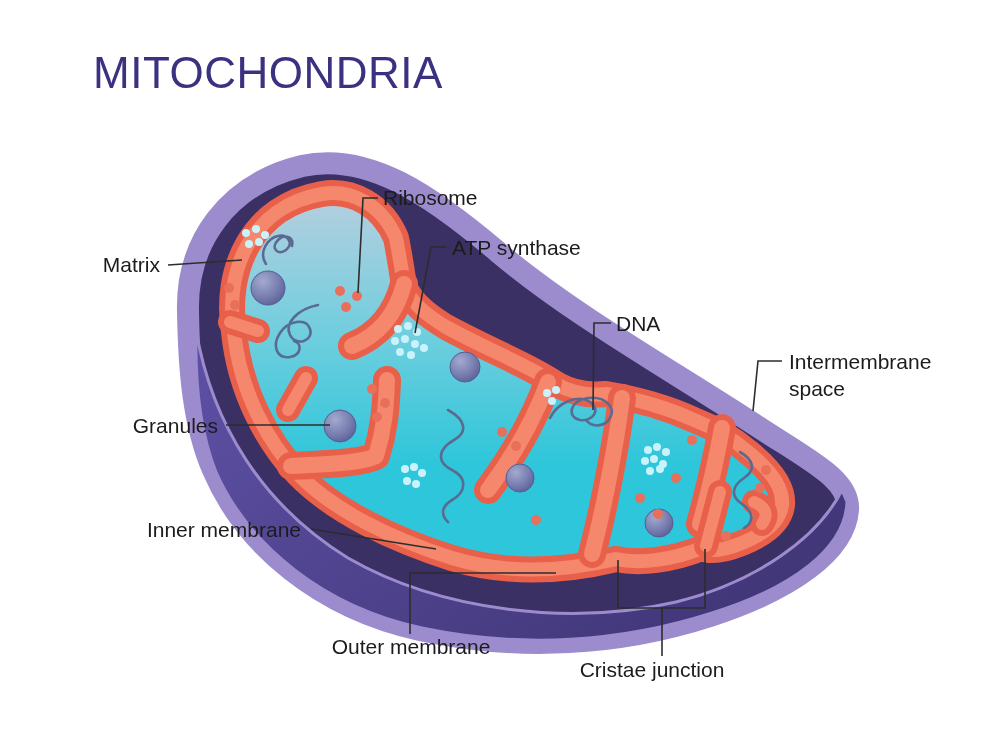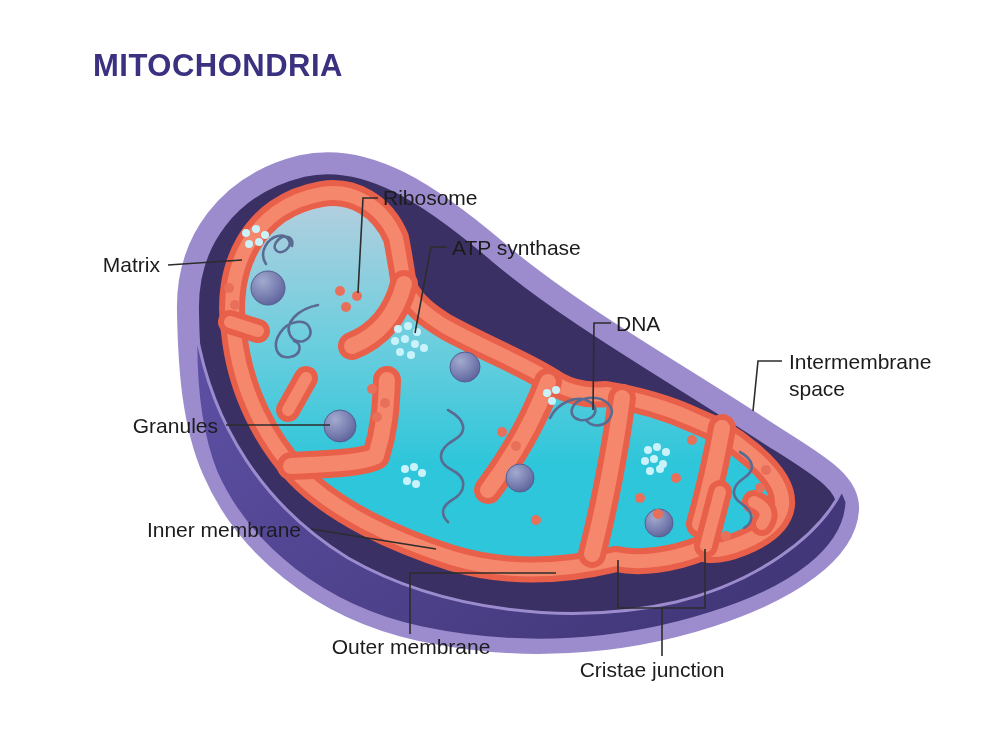--- a/index.html
+++ b/index.html
@@ -3,21 +3,21 @@
 <meta charset="utf-8">
 <style>
   html,body{margin:0;padding:0;}
   body{
     width:1000px;height:750px;position:relative;overflow:hidden;
     background:var(--background,#fff);
     font-family:"Liberation Sans", sans-serif;
   }
   h1.title{
     position:absolute;left:93px;top:48px;margin:0;
-    font-size:31px;font-weight:bold;letter-spacing:.5px;
+    font-size:44px;font-weight:normal;letter-spacing:.5px;
     color:var(--title,#3a3180);
   }
   svg.diagram{position:absolute;left:0;top:0;}
   .lbl{font-size:21px;fill:var(--label,#1c1c1c);}
   .leader{stroke:var(--leader,#2d2d2d);stroke-width:1.6;fill:none;}
   .bean{fill:var(--intermembrane_space,#3a3064);stroke:var(--outer_rim,#9c8cce);stroke-width:22;}
   .bowl{fill:url(#gradBowl);stroke:var(--outer_rim,#9c8cce);stroke-width:3;}
   .mem-edge{fill:url(#gradMatrix);stroke:var(--membrane_edge,#e9604a);stroke-width:26;stroke-linejoin:round;}
   .mem-fill{fill:none;stroke:var(--membrane_fill,#f5876c);stroke-width:14;stroke-linejoin:round;}
   .fold-edge{fill:none;stroke:var(--membrane_edge,#e9604a);stroke-width:28;stroke-linecap:round;stroke-linejoin:round;}

